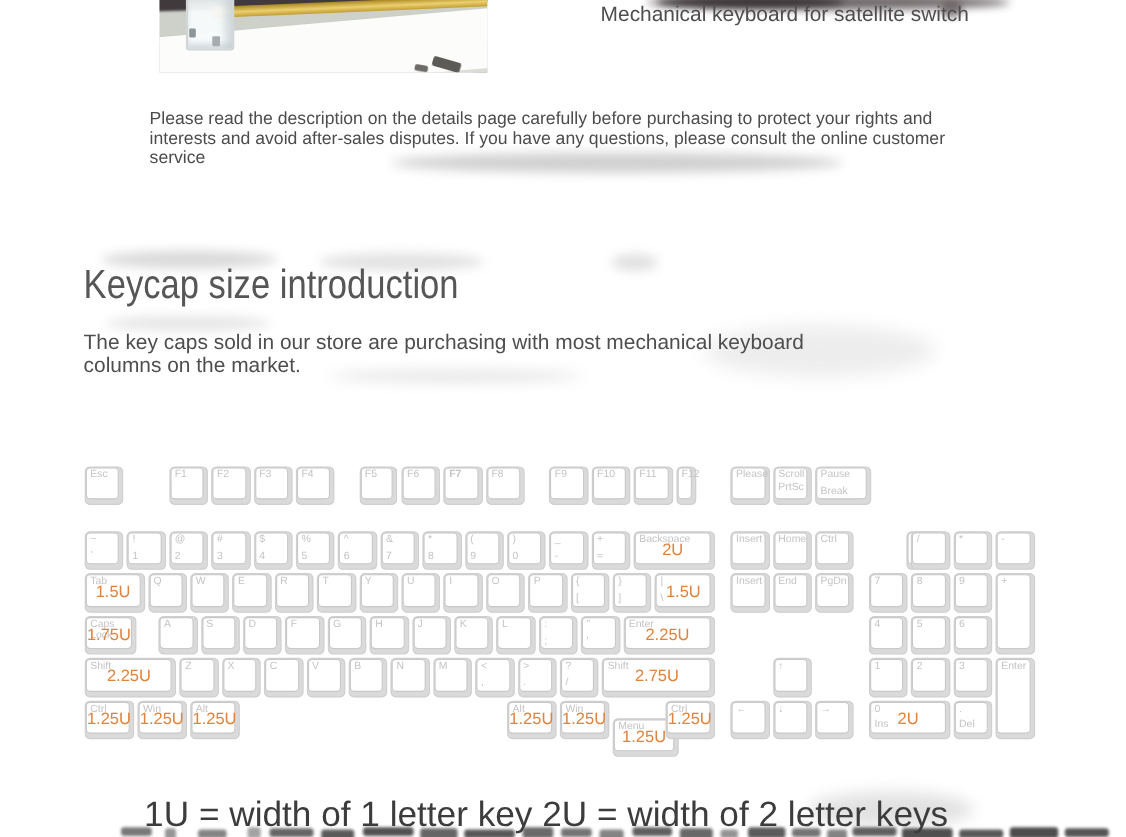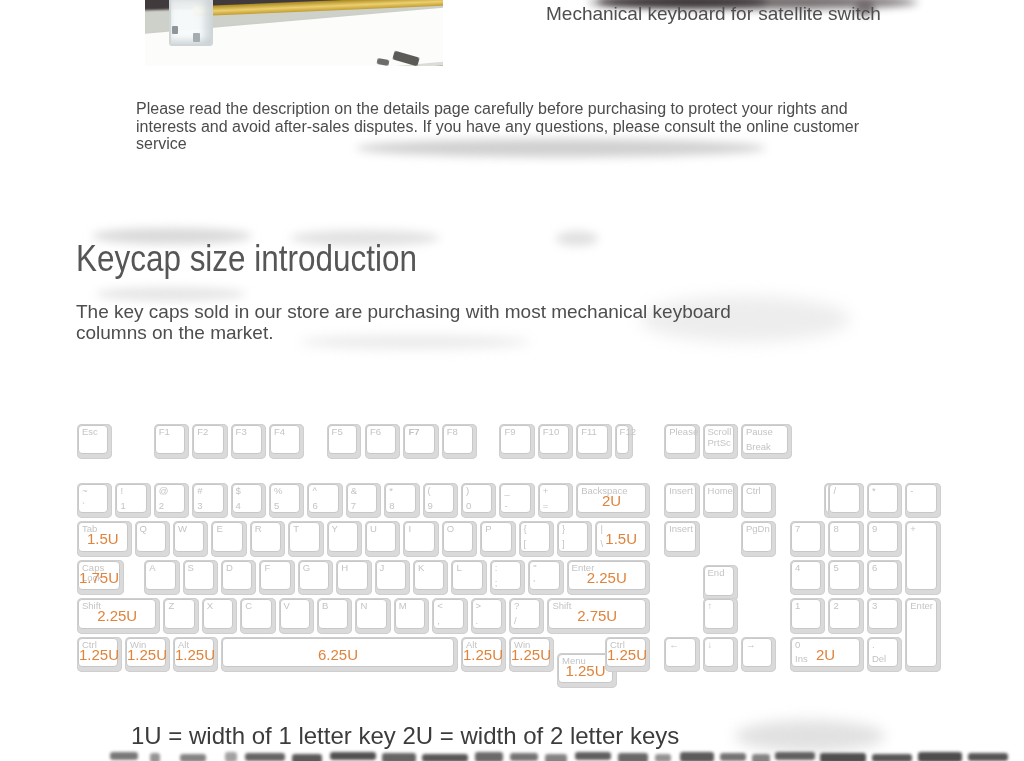--- a/index.html
+++ b/index.html
@@ -27,21 +27,21 @@
             border-radius:2px;transform:rotate(16deg);filter:blur(.5px);}
   .ph-screw2{position:absolute;right:54px;bottom:1px;width:12px;height:6px;background:#6e6c68;
              border-radius:2px;transform:rotate(10deg);filter:blur(.5px);}
 
   
   .title{left:546px;top:-1px;width:342px;font-size:19px;line-height:29px;color:#4e4e4e;}
   .notice{left:136px;top:100px;width:736px;font-size:16px;line-height:17.6px;color:#4c4c4c;z-index:2;}
   .heading{left:76px;top:238px;font-size:37px;color:#565656;transform:scaleX(.85);
            transform-origin:left top;white-space:nowrap;}
   .intro{left:76px;top:301px;width:720px;font-size:19px;line-height:21px;color:#4e4e4e;}
-  .caption{left:131px;top:722px;font-size:24px;color:#3c3c3c;white-space:nowrap;z-index:2;}
+  .caption{left:131px;top:722px;font-size:32px;color:#3c3c3c;white-space:nowrap;z-index:2;}
 
   
   .keyboard{left:77px;top:424px;width:868px;height:254px;}
   .key{position:absolute;background:#dadada;border-radius:5px;box-shadow:inset 0 0 0 1px #cfcfcf;}
   .key .face{position:absolute;top:1px;left:1px;right:4px;bottom:5px;background:#fff;
              border:1px solid #c8c8c8;border-radius:4px;}
   .key .t{position:absolute;top:1px;left:3px;right:1px;font-size:9.5px;line-height:10.5px;
           color:#c4c4c4;letter-spacing:0;}
   .key .b{position:absolute;bottom:1px;left:3px;font-size:9.5px;line-height:10.5px;color:#c4c4c4;}
   .key .s{position:absolute;left:0;right:0;top:55%;transform:translateY(-50%);
@@ -382,21 +382,21 @@
         <span class="t">|</span>
         <span class="b">\</span>
         <span class="s" style="color: rgb(224, 131, 60);">1.5U</span>
       </div>
     </div>
     <div class="key" style="left: 587.136px; top: 97.4px; width: 35.4px; height: 35.4px;">
       <div class="face">
         <span class="t">Insert</span>
       </div>
     </div>
-    <div class="key" style="left: 625.536px; top: 97.4px; width: 35.4px; height: 35.4px; margin-top: 44px;">
+    <div class="key" style="left: 625.536px; top: 97.4px; width: 35.4px; height: 35.4px;">
       <div class="face">
         <span class="t">End</span>
       </div>
     </div>
     <div class="key" style="left: 663.936px; top: 97.4px; width: 35.4px; height: 35.4px;">
       <div class="face">
         <span class="t">PgDn</span>
       </div>
     </div>
     <div class="key" style="left: 713.088px; top: 97.4px; width: 35.4px; height: 35.4px;">
@@ -602,25 +602,20 @@
     <div class="key" style="left: 48px; top: 212.6px; width: 45px; height: 35.4px;">
       <div class="face">
         <span class="t">Win</span>
         <span class="s" style="color: rgb(224, 131, 60);">1.25U</span>
       </div>
     </div>
     <div class="key" style="left: 96px; top: 212.6px; width: 45px; height: 35.4px;">
       <div class="face">
         <span class="t">Alt</span>
         <span class="s" style="color: rgb(224, 131, 60);">1.25U</span>
-      </div>
-    </div>
-    <div class="key" style="left: 144px; top: 212.6px; width: 237px; height: 35.4px;">
-      <div class="face">
-        <span class="s" style="color: rgb(224, 131, 60);">6.25U</span>
       </div>
     </div>
     <div class="key" style="left: 384px; top: 212.6px; width: 45px; height: 35.4px;">
       <div class="face">
         <span class="t">Alt</span>
         <span class="s" style="color: rgb(224, 131, 60);">1.25U</span>
       </div>
     </div>
     <div class="key" style="left: 432px; top: 212.6px; width: 45px; height: 35.4px;">
       <div class="face">

